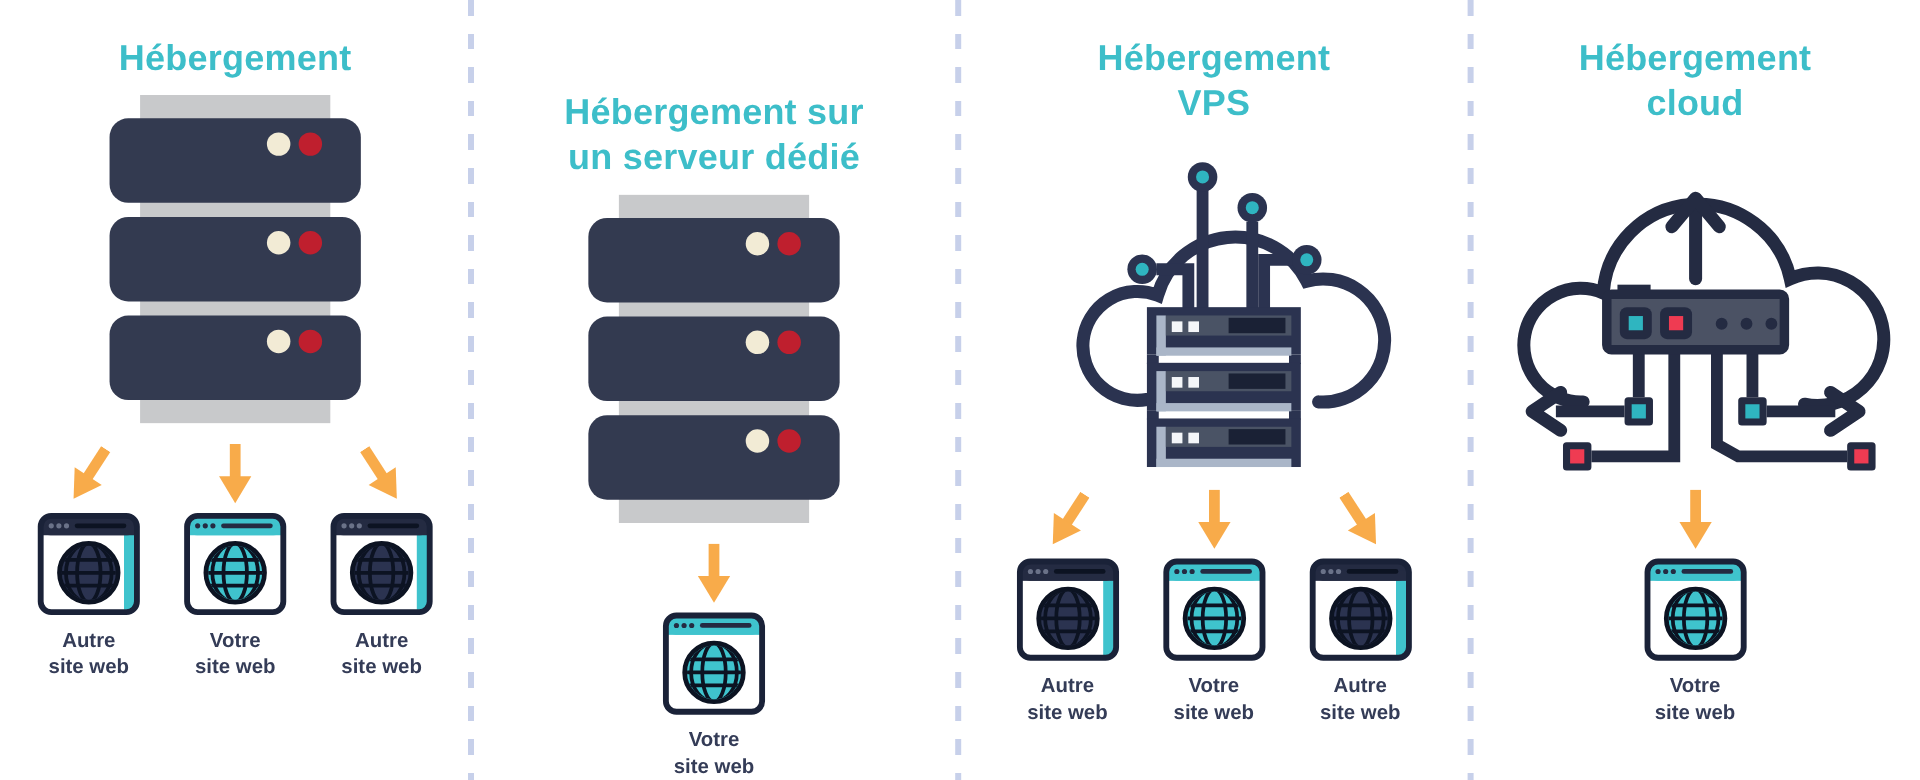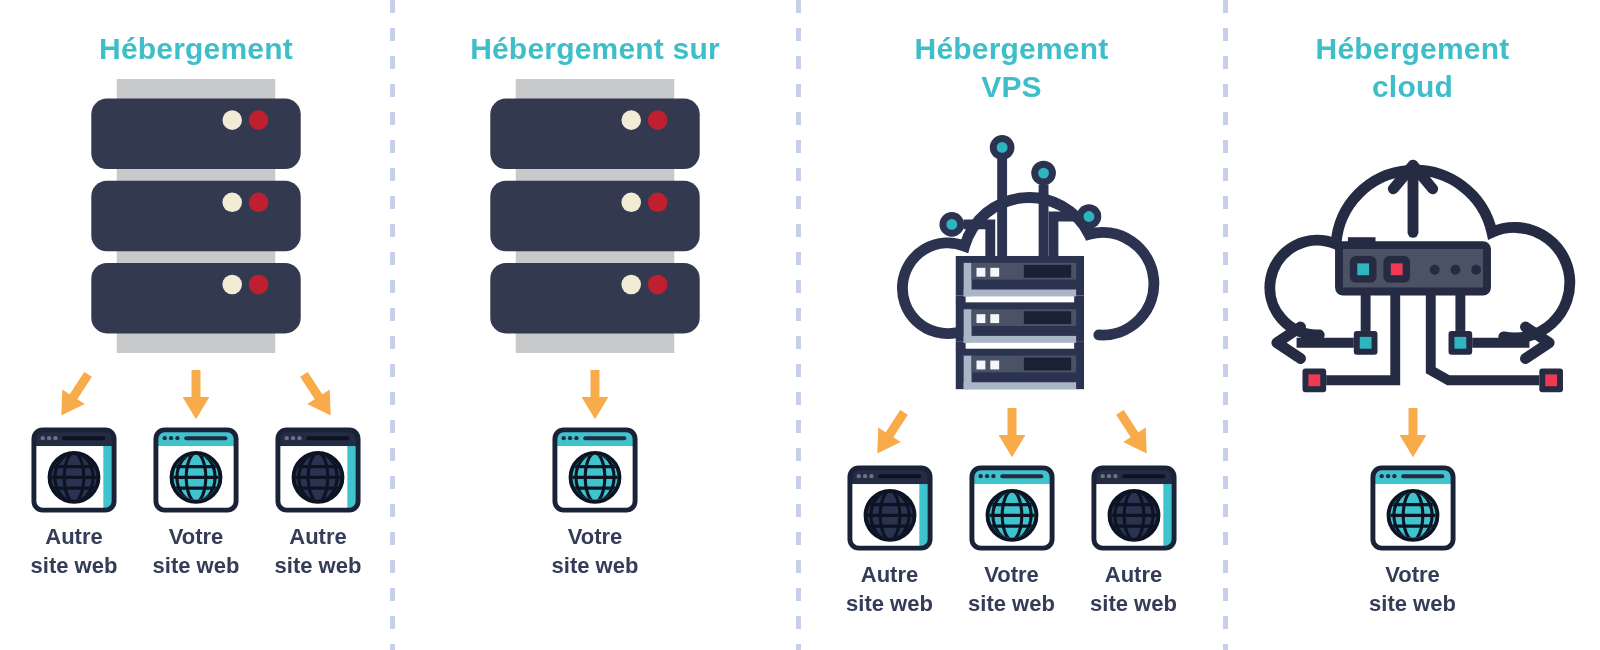--- a/index.html
+++ b/index.html
@@ -9,21 +9,21 @@
     background:#fff;
     font-family:"Liberation Sans", sans-serif;
     overflow:hidden;
     display:flex;
   }
   .col{
     display:flex;flex-direction:column;align-items:center;
     box-sizing:border-box;
   }
   .col-1{width:392px;}
-  .col-2{width:406px;}
+  .col-2{width:406px;justify-content:flex-end;}
   .col-3{width:427px;}
   .col-4{width:375px;}
   .sep{
     position:absolute;top:0;bottom:0;width:5px;
     background:repeating-linear-gradient(180deg,#c7d0ea 0 13px,transparent 13px 28px);
   }
   .title{
     margin:30px 0 0;padding:0;
     font-size:30px;line-height:1.27;font-weight:700;
     color:#3dbec9;text-align:center;letter-spacing:.2px;
@@ -33,21 +33,21 @@
     display:flex;align-items:center;justify-content:center;
   }
   .sites-row{display:flex;gap:26px;justify-content:center;}
   .site{display:flex;flex-direction:column;align-items:center;width:96px;}
   .arrow-slot{height:58px;display:flex;align-items:flex-end;justify-content:center;margin-bottom:4px;}
   .arrow{width:40px;height:52px;}
   .tilt-l{transform:rotate(33deg);}
   .tilt-r{transform:rotate(-33deg);}
   .browser{width:88px;height:88px;}
   .site-label{
-    margin:9px 0 0;font-size:22px;font-weight:700;line-height:1.3;
+    margin:9px 0 0;font-size:17px;font-weight:700;line-height:1.3;
     color:#343c57;text-align:center;white-space:nowrap;
   }
   .server-svg{width:226px;height:274px;}
   .vps-svg{width:316px;height:296px;}
   .cloudnet-svg{width:336px;height:296px;}
 </style>
 </head>
 <body>
 
 <svg width="0" height="0" style="position:absolute" aria-hidden="true">
@@ -270,21 +270,21 @@
           </div>
         <svg class="browser">
             <use href="#sym-browser-dark"></use>
           </svg>
         <p class="site-label"><span>Autre</span><br><span>site web</span></p>
       </div>
     </div>
   </section>
 
   <section class="col col-2">
-    <h2 class="title"><span>Hébergement sur</span><br></h2>
+    <h2 class="title"><span>Hébergement sur</span><br><span>un serveur dédié</span></h2>
     <div class="icon-area">
       <svg class="server-svg">
           <use href="#sym-server"></use>
         </svg>
     </div>
     <div class="sites-row">
       <div class="site">
         <div class="arrow-slot">
             <svg class="arrow">
               <use href="#sym-arrow"></use>

